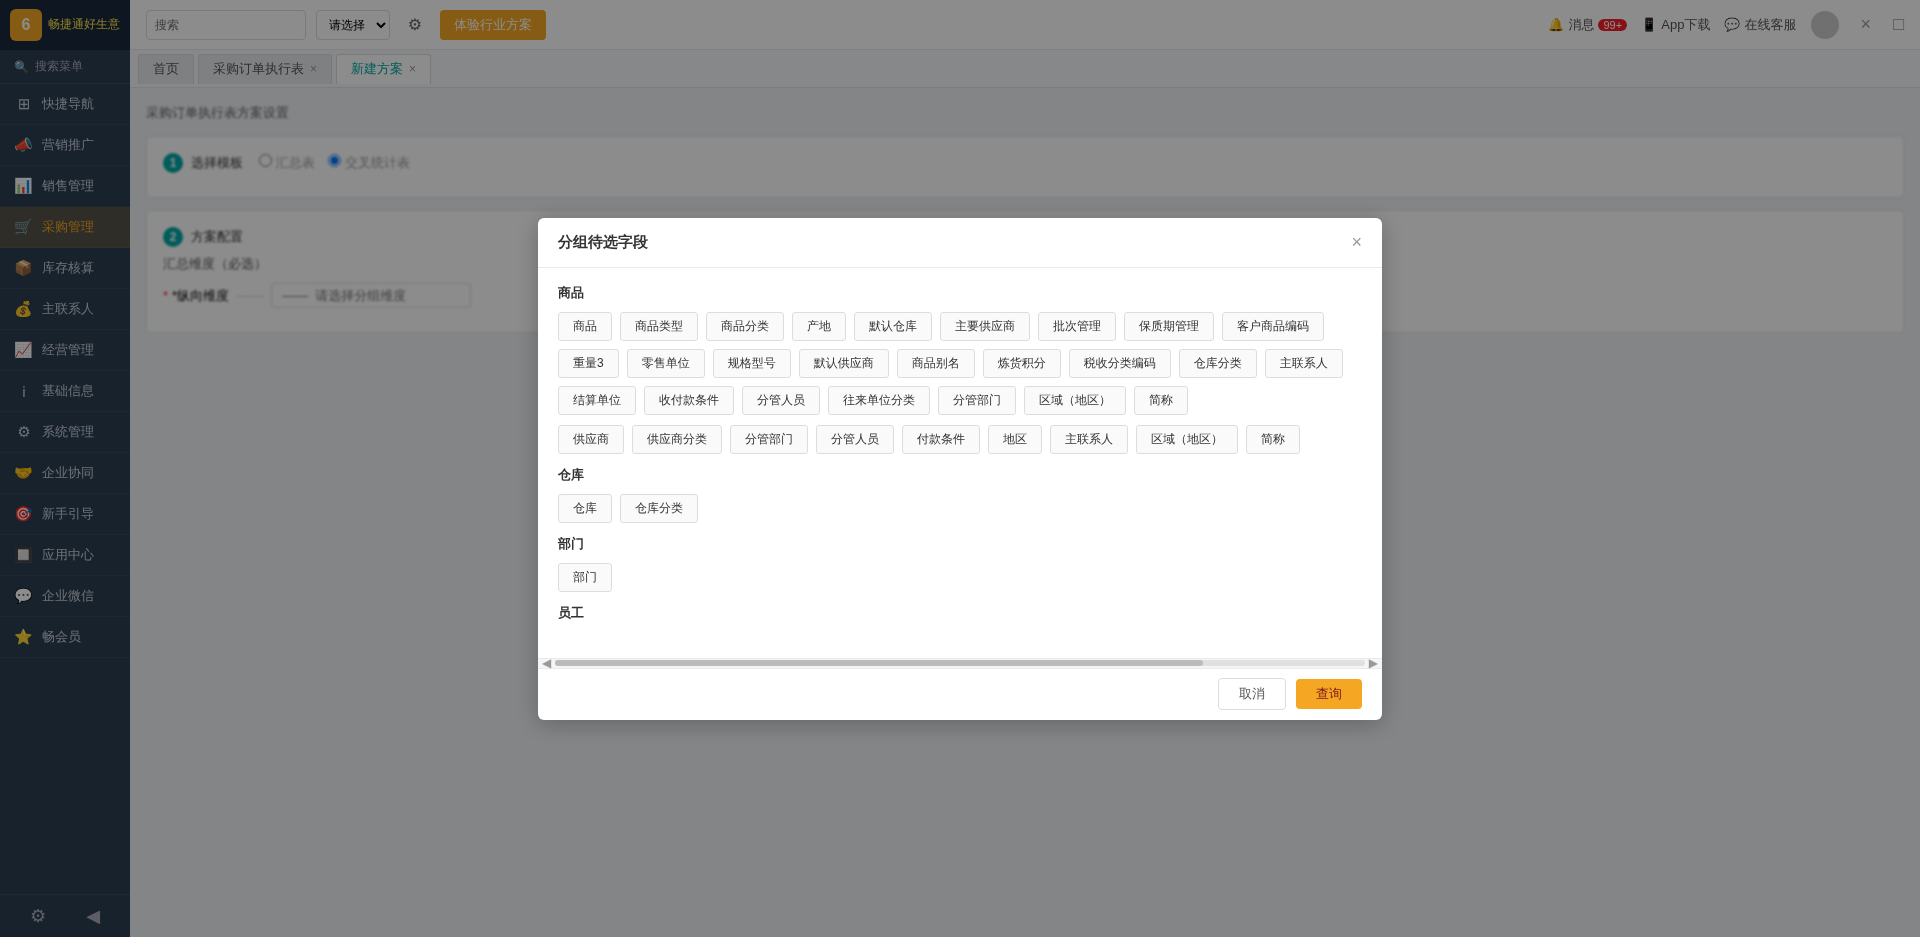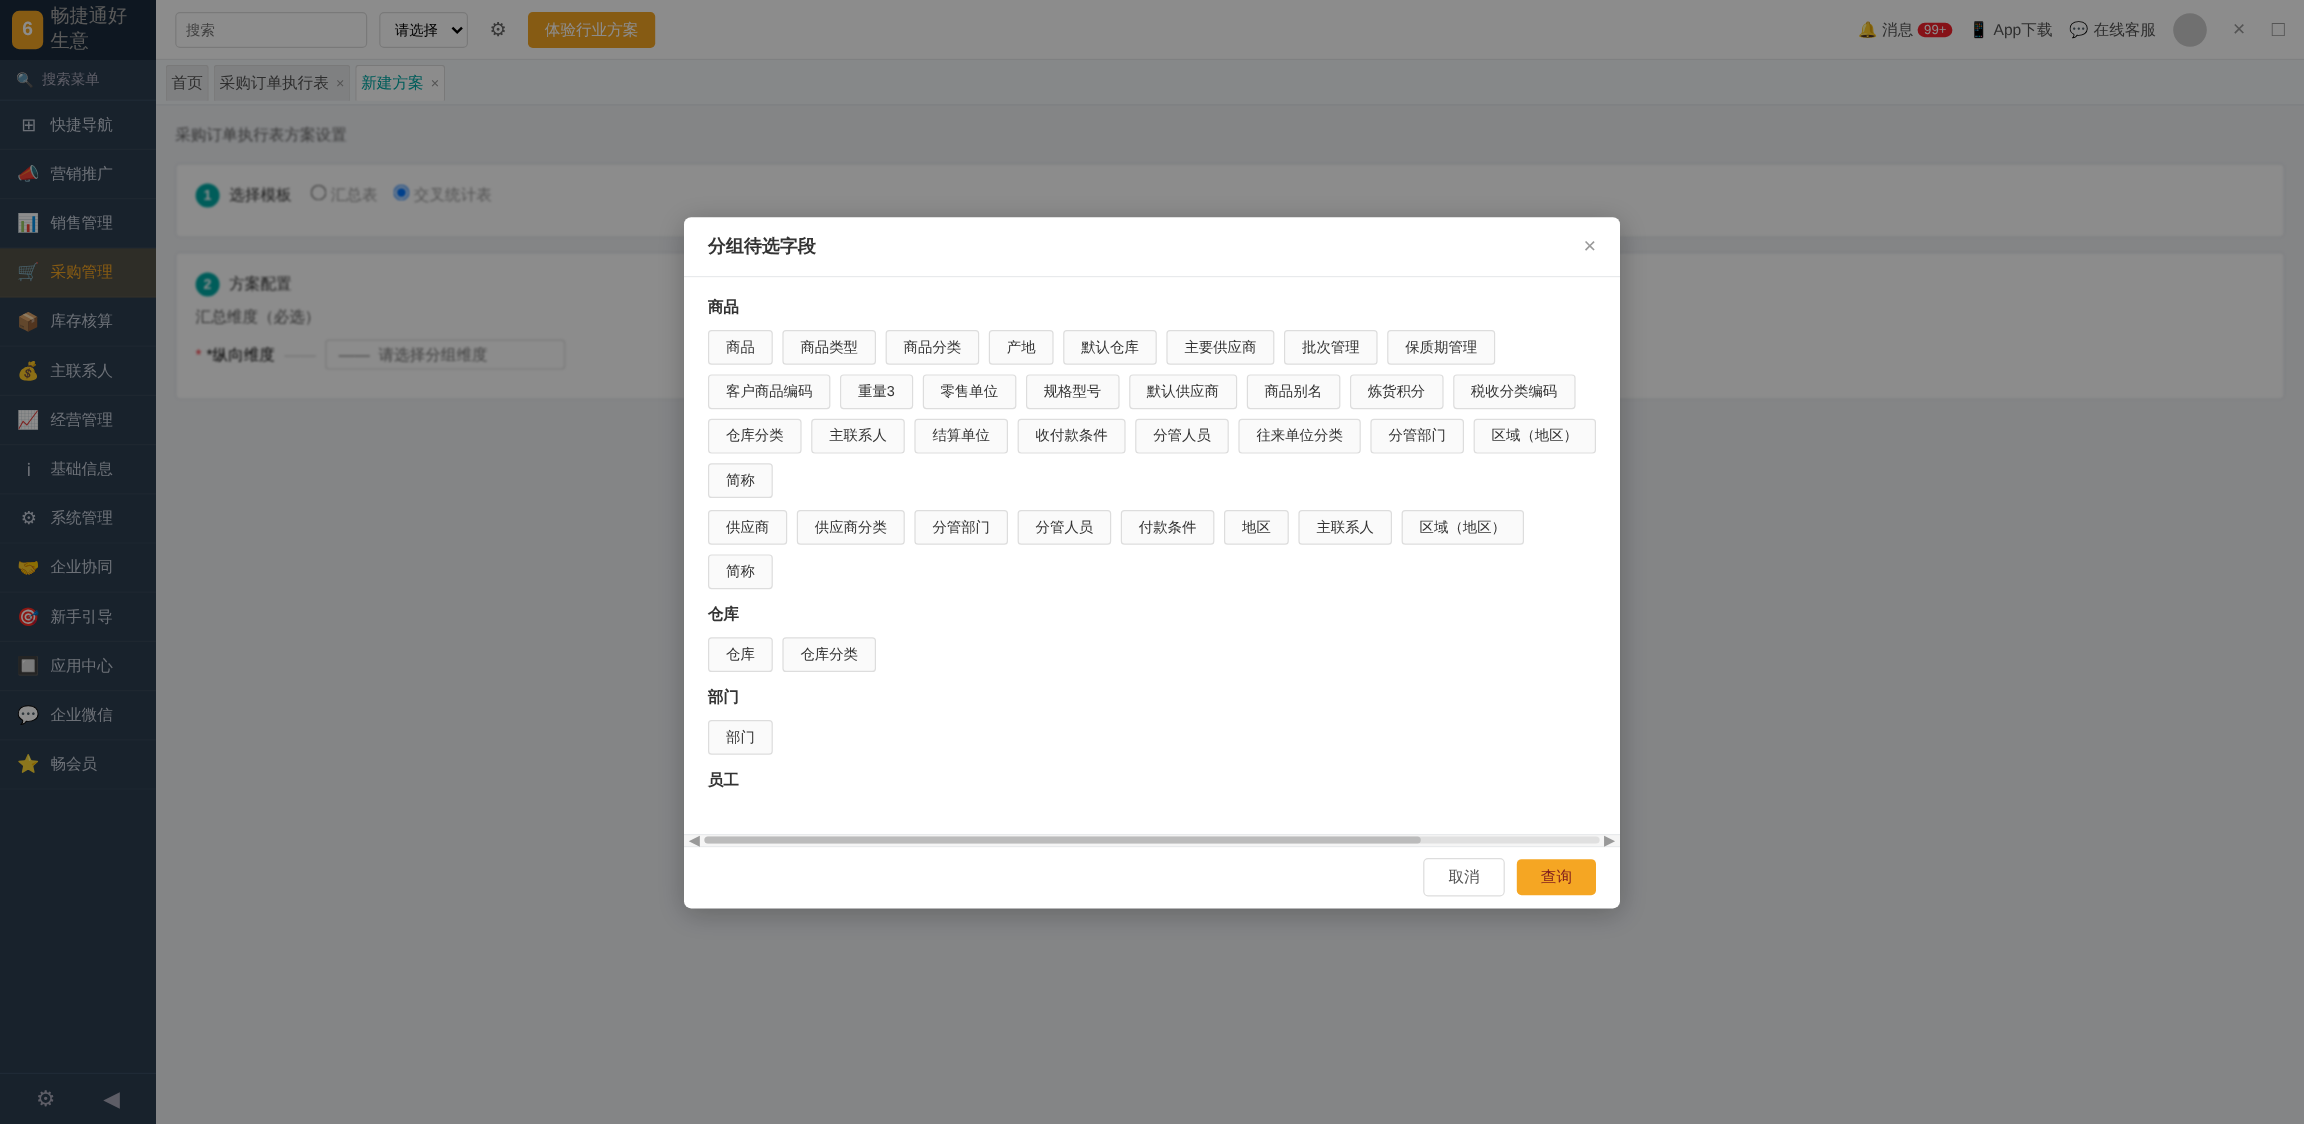--- a/index.html
+++ b/index.html
@@ -27,21 +27,21 @@
       background: #f5a623;
       border-radius: 6px;
       display: flex;
       align-items: center;
       justify-content: center;
       color: white;
       font-weight: bold;
       font-size: 16px;
       margin-right: 6px;
     }
-    .sidebar-logo-text { color: #a3a3a3; font-size: 16px; line-height: 1.3; }
+    .sidebar-logo-text { color: #fde047; font-size: 12px; line-height: 1.3; }
     .sidebar-search {
       padding: 8px;
       display: flex;
       align-items: center;
       color: #aab;
       font-size: 12px;
       cursor: pointer;
       border-bottom: 1px solid #3a4e63;
     }
     .sidebar-search span { margin-left: 6px; }
@@ -154,21 +154,21 @@
       height: 38px;
       background: #f5f7fa;
       display: flex;
       align-items: center;
       padding: 0 8px;
       border-bottom: 1px solid #e0e3e8;
       flex-shrink: 0;
     }
     .tab {
       height: 30px;
-      padding: 0 4px;
+      padding: 0 14px;
       display: flex;
       align-items: center;
       font-size: 13px;
       color: #555;
       cursor: pointer;
       border-radius: 3px 3px 0 0;
       margin-right: 4px;
       background: #e8eaec;
       border: 1px solid #ddd;
       border-bottom: none;
@@ -215,21 +215,21 @@
       display: flex;
       align-items: center;
       justify-content: center;
       z-index: 1000;
     }
 
     
     .modal {
       background: #fff;
       border-radius: 6px;
-      width: 780px;
+      width: 844px;
       max-height: 580px;
       display: flex;
       flex-direction: column;
       box-shadow: 0 4px 24px rgba(0,0,0,0.25);
       position: relative;
     }
     .modal-header {
       height: 50px;
       display: flex;
       align-items: center;

